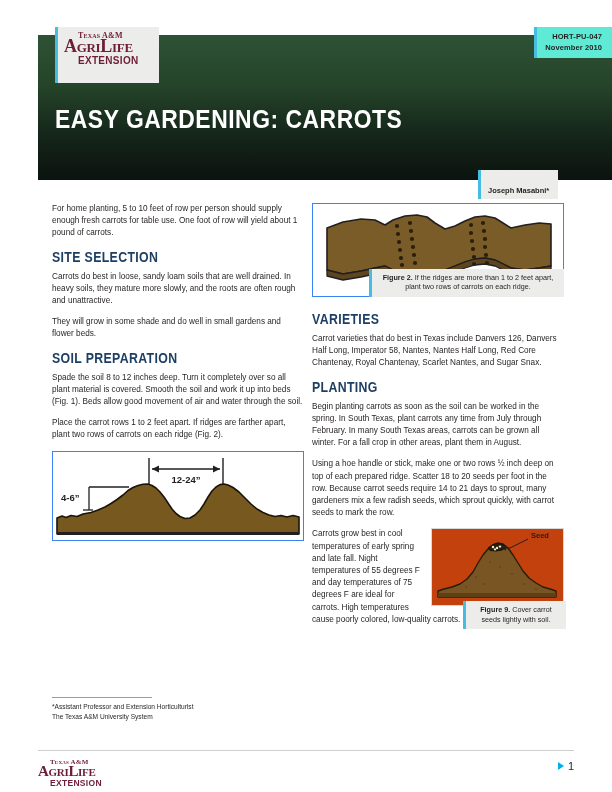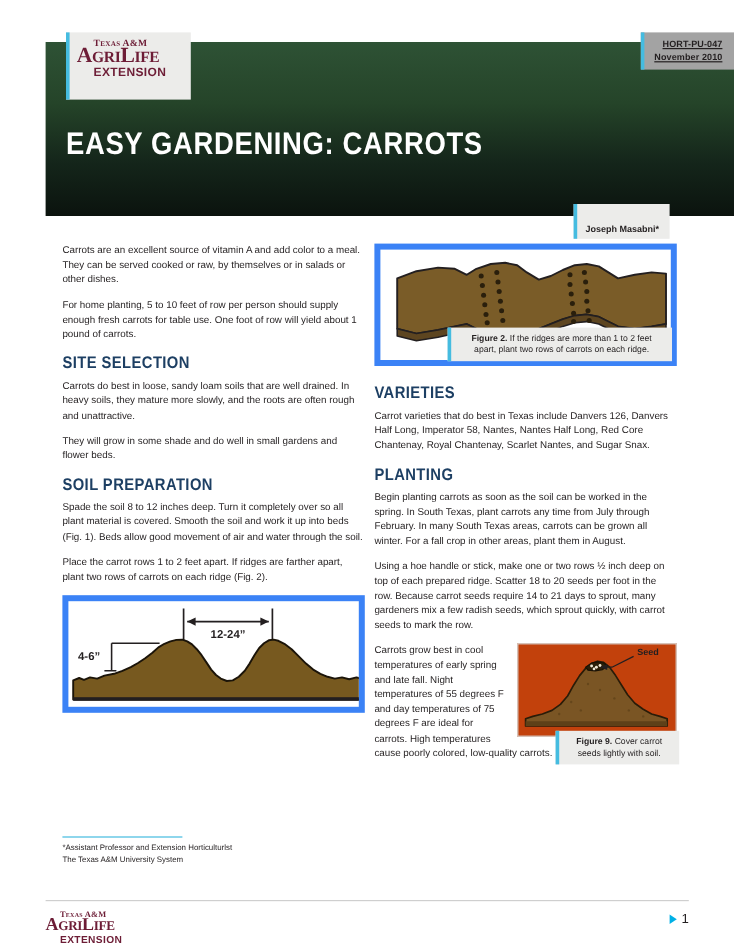--- a/index.html
+++ b/index.html
@@ -64,26 +64,25 @@
     font-weight: bold;
     letter-spacing: .3px;
     margin-left: 14px;
     line-height: 12px;
   }
 
   .pub-badge {
     position: absolute;
     right: 0px;
     top: 27px;
-    background: #a3a3a3;
+    background: #5eead4;
     border-left: 3px solid #45bce0;
     padding: 4px 10px 5px 8px;
     text-align: right;
     line-height: 11px;
-    text-decoration: underline;
   }
   .pub-badge div {
     font-size: 7.5px;
     font-weight: bold;
     color: #231f20;
     letter-spacing: .1px;
   }
 
   .doc-title {
     position: absolute;
@@ -136,21 +135,21 @@
     margin: 8px 0 6px 0;
     letter-spacing: .4px;
     transform: scaleX(.88);
     transform-origin: left center;
     white-space: nowrap;
   }
   h2.sec.first { margin-top: 4px; }
 
   
   .figure {
-    border: 5px solid #3b82f6;
+    border: 1px solid #3b82f6;
     background: #fff;
     margin: 6px 0 26px 0;
     position: relative;
   }
   .fig-art { position: relative; overflow: hidden; }
   .fig-cap {
     background: #ececea;
     border-left: 3px solid #45bce0;
     font-size: 7.2px;
     line-height: 9.6px;
@@ -256,21 +255,20 @@
   <div>HORT-PU-047</div>
   <div>November 2010</div>
 </div>
 
 <div class="doc-title">EASY GARDENING: CARROTS</div>
 
 <div class="author-badge">Joseph Masabni*</div>
 
 <div class="col col-left">
 
-  <p class="body">Carrots are an excellent source of vitamin A and add color to a meal. They can be served cooked or raw, by themselves or in salads or other dishes.</p>
   <p class="body">For home planting, 5 to 10 feet of row per person should supply enough fresh carrots for table use. One foot of row will yield about 1 pound of carrots.</p>
 
   <h2 class="sec">SITE SELECTION</h2>
   <p class="body">Carrots do best in loose, sandy loam soils that are well drained. In heavy soils, they mature more slowly, and the roots are often rough and unattractive.</p>
   <p class="body">They will grow in some shade and do well in small gardens and flower beds.</p>
 
   <h2 class="sec">SOIL PREPARATION</h2>
   <p class="body">Spade the soil 8 to 12 inches deep. Turn it completely over so all plant material is covered. Smooth the soil and work it up into beds (Fig. 1). Beds allow good movement of air and water through the soil.</p>
   <p class="body">Place the carrot rows 1 to 2 feet apart. If ridges are farther apart, plant two rows of carrots on each ridge (Fig. 2).</p>
 

